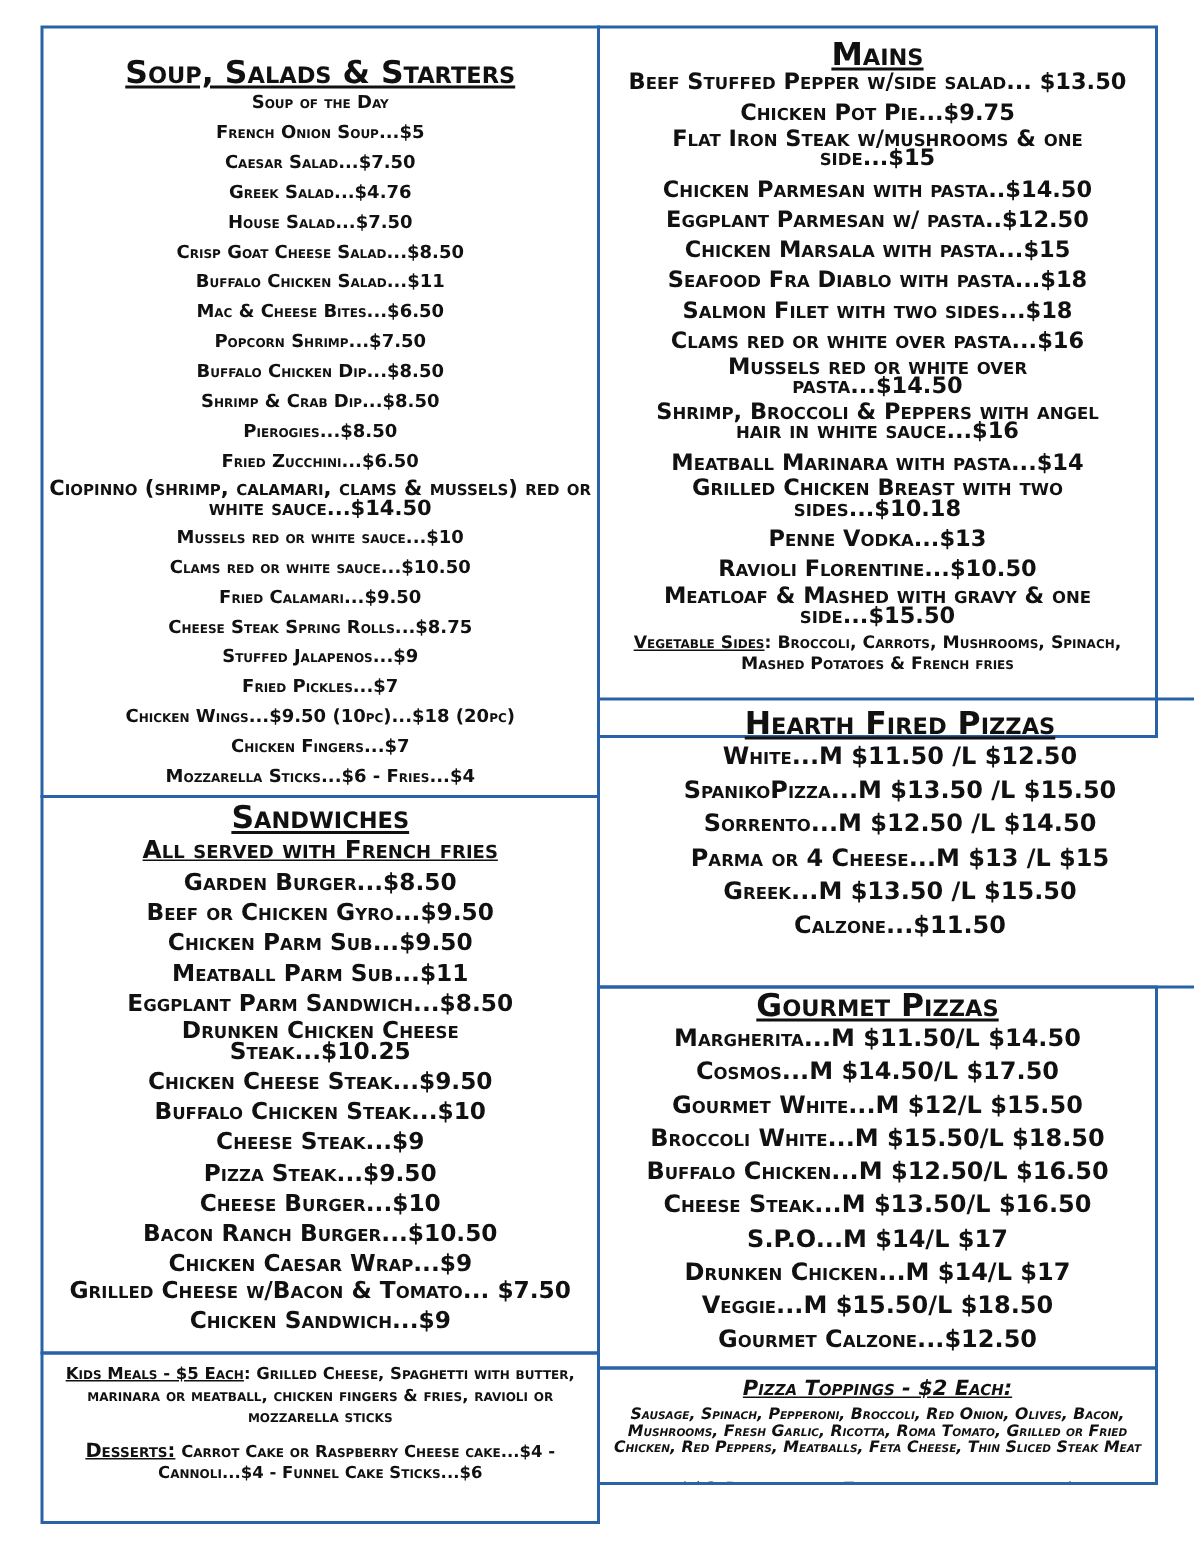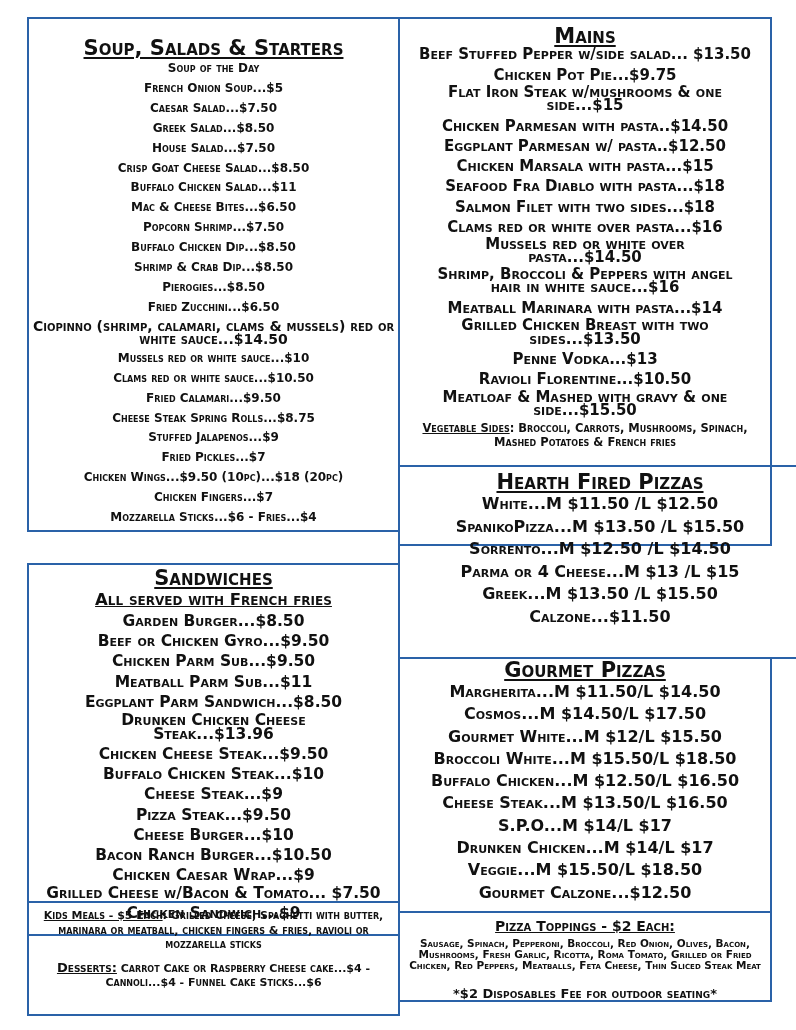--- a/index.html
+++ b/index.html
@@ -57,28 +57,28 @@
     font-variant: small-caps;
     font-weight: bold;
     text-decoration: underline;
     font-size: 16.5px;
     line-height: 22px;
     display: block;
   }
 
   
   #box-starters { left: 27px; top: 17px; width: 373px; height: 515px; padding-top: 18px; }
-  #box-sandwiches { left: 27px; top: 530px; width: 373px; height: 373px; padding-top: 2px; margin-top: 33px; }
+  #box-sandwiches { left: 27px; top: 530px; width: 373px; height: 373px; padding-top: 2px; }
   #box-kids { left: 27px; top: 901px; width: 373px; height: 115px; padding: 6px 6px 0 6px; }
 
   
-  #box-mains { left: 398px; top: 17px; width: 374px; height: 529px; padding-top: 6px; }
+  #box-mains { left: 398px; top: 17px; width: 374px; height: 475px; padding-top: 6px; }
   #box-hearth { left: 398px; top: 465px; width: 404px; height: 194px; padding-top: 4px; }
   #box-gourmet { left: 398px; top: 657px; width: 374px; height: 256px; padding-top: 0; }
-  #box-toppings { left: 398px; top: 911px; width: 374px; height: 91px; padding: 4px 6px 0 6px; }
+  #box-toppings { left: 398px; top: 911px; width: 374px; height: 79px; padding: 4px 6px 0 6px; font-style: italic; }
 
   #box-starters .item { font-size: 12px; line-height: 19.9px; }
   #box-starters .item.wrap { font-size: 14px; line-height: 13px; margin: 2px 0 3px 0; }
   #box-sandwiches .item { font-size: 15.5px; line-height: 20.2px; }
   #box-sandwiches .item.wrap { line-height: 14px; margin: 1px 0 3px 0; }
 
   #box-mains .item { font-size: 15px; line-height: 20.2px; }
   #box-mains .item.wrap { font-size: 15px; line-height: 13.5px; margin: 1px 0 3px 0; }
   #box-mains .veg { font-size: 11.5px; line-height: 14px; margin-top: 2px; }
 
@@ -93,21 +93,21 @@
   #box-toppings .fee { font-size: 13px; line-height: 16px; margin-top: 14px; }
 </style>
 </head>
 <body>
 
 <section class="box" id="box-starters">
   <span class="title">Soup, Salads &amp; Starters</span>
   <span class="item">Soup of the Day</span>
   <span class="item">French Onion Soup...$5</span>
   <span class="item">Caesar Salad...$7.50</span>
-  <span class="item">Greek Salad...$8.50</span>
+  <span class="item">Greek Salad...$4.76</span>
   <span class="item">House Salad...$7.50</span>
   <span class="item">Crisp Goat Cheese Salad...$8.50</span>
   <span class="item">Buffalo Chicken Salad...$11</span>
   <span class="item">Mac &amp; Cheese Bites...$6.50</span>
   <span class="item">Popcorn Shrimp...$7.50</span>
   <span class="item">Buffalo Chicken Dip...$8.50</span>
   <span class="item">Shrimp &amp; Crab Dip...$8.50</span>
   <span class="item">Pierogies...$8.50</span>
   <span class="item">Fried Zucchini...$6.50</span>
   <span class="item wrap">Ciopinno (shrimp, calamari, clams &amp; mussels) red or white sauce...$14.50</span>
@@ -124,21 +124,21 @@
 </section>
 
 <section class="box" id="box-sandwiches">
   <span class="title">Sandwiches</span>
   <span class="sub-title">All served with French fries</span>
   <span class="item">Garden Burger...$8.50</span>
   <span class="item">Beef or Chicken Gyro...$9.50</span>
   <span class="item">Chicken Parm Sub...$9.50</span>
   <span class="item">Meatball Parm Sub...$11</span>
   <span class="item">Eggplant Parm Sandwich...$8.50</span>
-  <span class="item wrap" style="padding:0 60px">Drunken Chicken Cheese Steak...$13.96</span>
+  <span class="item wrap" style="padding:0 60px">Drunken Chicken Cheese Steak...$10.25</span>
   <span class="item">Chicken Cheese Steak...$9.50</span>
   <span class="item">Buffalo Chicken Steak...$10</span>
   <span class="item">Cheese Steak...$9</span>
   <span class="item">Pizza Steak...$9.50</span>
   <span class="item">Cheese Burger...$10</span>
   <span class="item">Bacon Ranch Burger...$10.50</span>
   <span class="item">Chicken Caesar Wrap...$9</span>
   <span class="item wrap" style="padding:0 11px">Grilled Cheese w/Bacon &amp; Tomato... $7.50</span>
   <span class="item">Chicken Sandwich...$9</span>
 </section>
@@ -155,21 +155,21 @@
   <span class="item wrap" style="padding:0 8px">Flat Iron Steak w/mushrooms &amp; one side...$15</span>
   <span class="item">Chicken Parmesan with pasta..$14.50</span>
   <span class="item">Eggplant Parmesan w/ pasta..$12.50</span>
   <span class="item">Chicken Marsala with pasta...$15</span>
   <span class="item">Seafood Fra Diablo with pasta...$18</span>
   <span class="item">Salmon Filet with two sides...$18</span>
   <span class="item">Clams red or white over pasta...$16</span>
   <span class="item wrap" style="padding:0 28px">Mussels red or white over pasta...$14.50</span>
   <span class="item wrap" style="padding:0 20px">Shrimp, Broccoli &amp; Peppers with angel hair in white sauce...$16</span>
   <span class="item">Meatball Marinara with pasta...$14</span>
-  <span class="item wrap" style="padding:0 20px">Grilled Chicken Breast with two sides...$13.50</span>
+  <span class="item wrap" style="padding:0 20px">Grilled Chicken Breast with two sides...$10.18</span>
   <span class="item">Penne Vodka...$13</span>
   <span class="item">Ravioli Florentine...$10.50</span>
   <span class="item wrap" style="padding:0 6px">Meatloaf &amp; Mashed with gravy &amp; one side...$15.50</span>
   <span class="note veg" style="padding:0 8px"><span class="u">Vegetable Sides</span><span>: Broccoli, Carrots, Mushrooms, Spinach, Mashed Potatoes &amp; French fries</span></span>
 </section>
 
 <section class="box" id="box-hearth">
   <span class="title">Hearth Fired Pizzas</span>
   <span class="item">White...M $11.50 /L $12.50</span>
   <span class="item">SpanikoPizza...M $13.50 /L $15.50</span>

